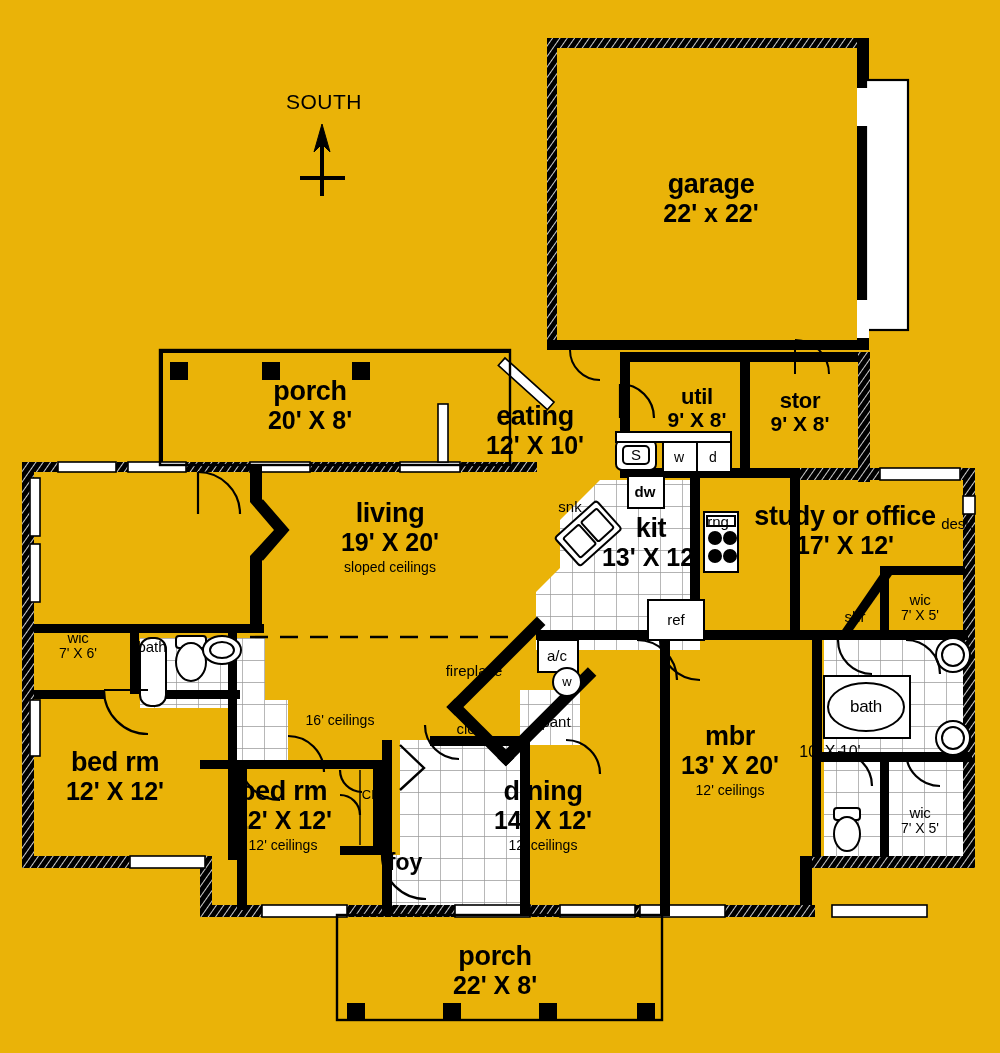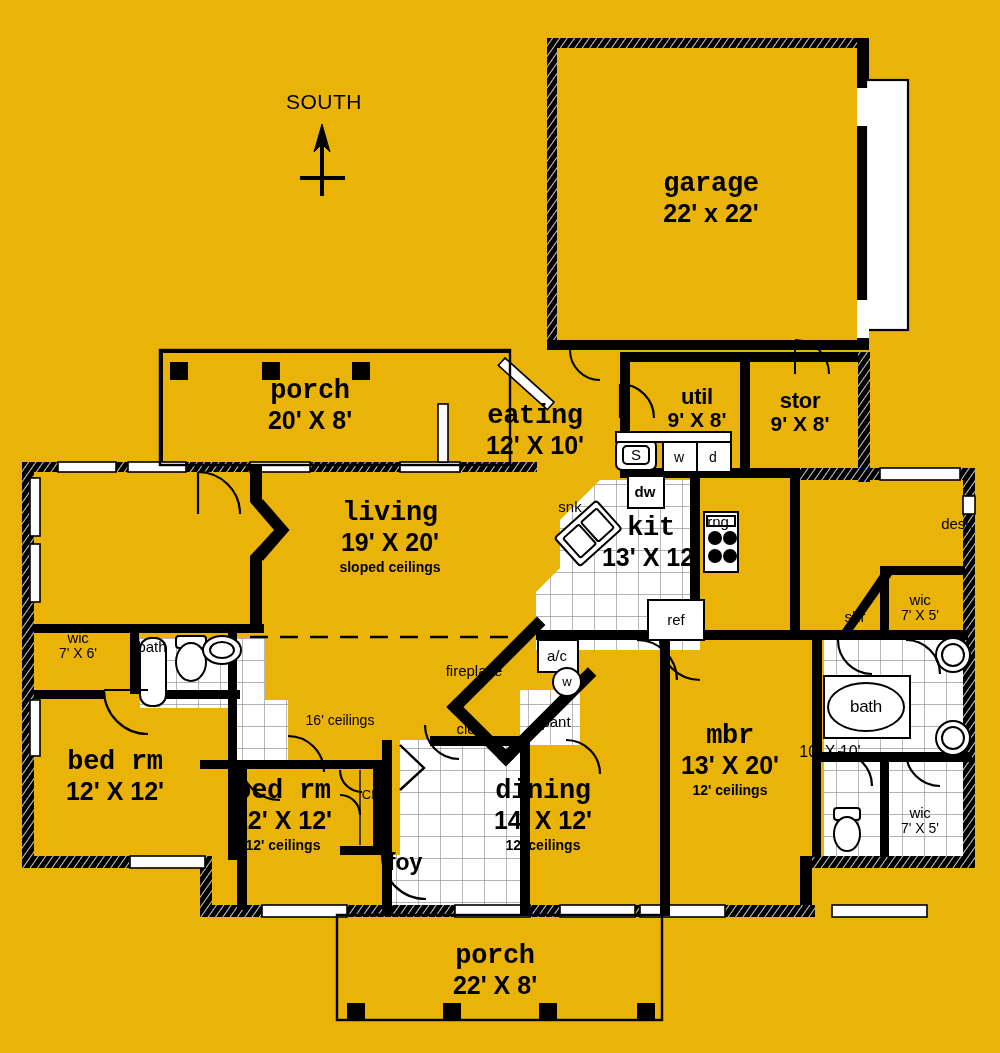--- a/index.html
+++ b/index.html
@@ -3,28 +3,28 @@
 <meta charset="utf-8">
 <style>
   html,body{margin:0;padding:0;background:#ffffff;}
   body{font-family:"Liberation Sans",sans-serif;-webkit-font-smoothing:none;}
   #plan{position:relative;width:1000px;height:1053px;background:#eab308;overflow:hidden;}
   svg#canvas{position:absolute;left:0;top:0;width:1000px;height:1053px;}
 
   .lbl{position:absolute;text-align:center;color:#000;line-height:1.05;white-space:nowrap;}
   .rname{font-weight:bold;letter-spacing:-0.3px;}
   .rdim{font-weight:bold;}
-  .big .rname{font-size:27px;font-family:Liberation Mono, monospace;}
+  .big .rname{font-size:27px;}
   .big .rdim{font-size:25px;margin-top:2px;}
   .med .rname{font-size:22px;}
   .med .rdim{font-size:21px;margin-top:1px;}
   .sml{font-size:15px;}
   .sml .rname{font-size:15px;font-weight:normal;}
   .sml .rdim{font-size:14px;font-weight:normal;margin-top:0px;}
-  .ceil{font-size:14px;font-weight:bold;margin-top:4px;}
+  .ceil{font-size:14px;font-weight:normal;margin-top:4px;}
   .note{position:absolute;font-size:14.5px;line-height:1.35;color:#000;white-space:pre;text-align:left;}
   .compass-txt{position:absolute;font-size:21px;letter-spacing:0.5px;color:#000;}
   .vert{transform:rotate(-90deg);transform-origin:center center;}
   .rot45{transform:rotate(-45deg);transform-origin:center center;}
   .ctr{transform:translate(-50%,-50%);}
 </style>
 </head>
 <body>
 
 <div id="plan">
@@ -291,20 +291,24 @@
   </div>
   <div class="lbl big ctr" style="left:390px;top:537px;">
     <div class="rname">living</div>
     <div class="rdim">19' X 20'</div>
     <div class="ceil">sloped ceilings</div>
   </div>
   <div class="lbl big ctr" style="left:651px;top:542px;">
     <div class="rname">kit</div>
     <div class="rdim">13' X 12'</div>
   </div>
+  <div class="lbl big ctr" style="left:845px;top:530px;">
+    <div class="rname">study or office</div>
+    <div class="rdim">17' X 12'</div>
+  </div>
   <div class="lbl sml ctr" style="left:78px;top:645px;">
     <div class="rname">wic</div>
     <div class="rdim">7' X 6'</div>
   </div>
   <div class="lbl sml ctr" style="left:920px;top:607px;">
     <div class="rname">wic</div>
     <div class="rdim">7' X 5'</div>
   </div>
   <div class="lbl big ctr" style="left:115px;top:776px;">
     <div class="rname">bed rm</div>

